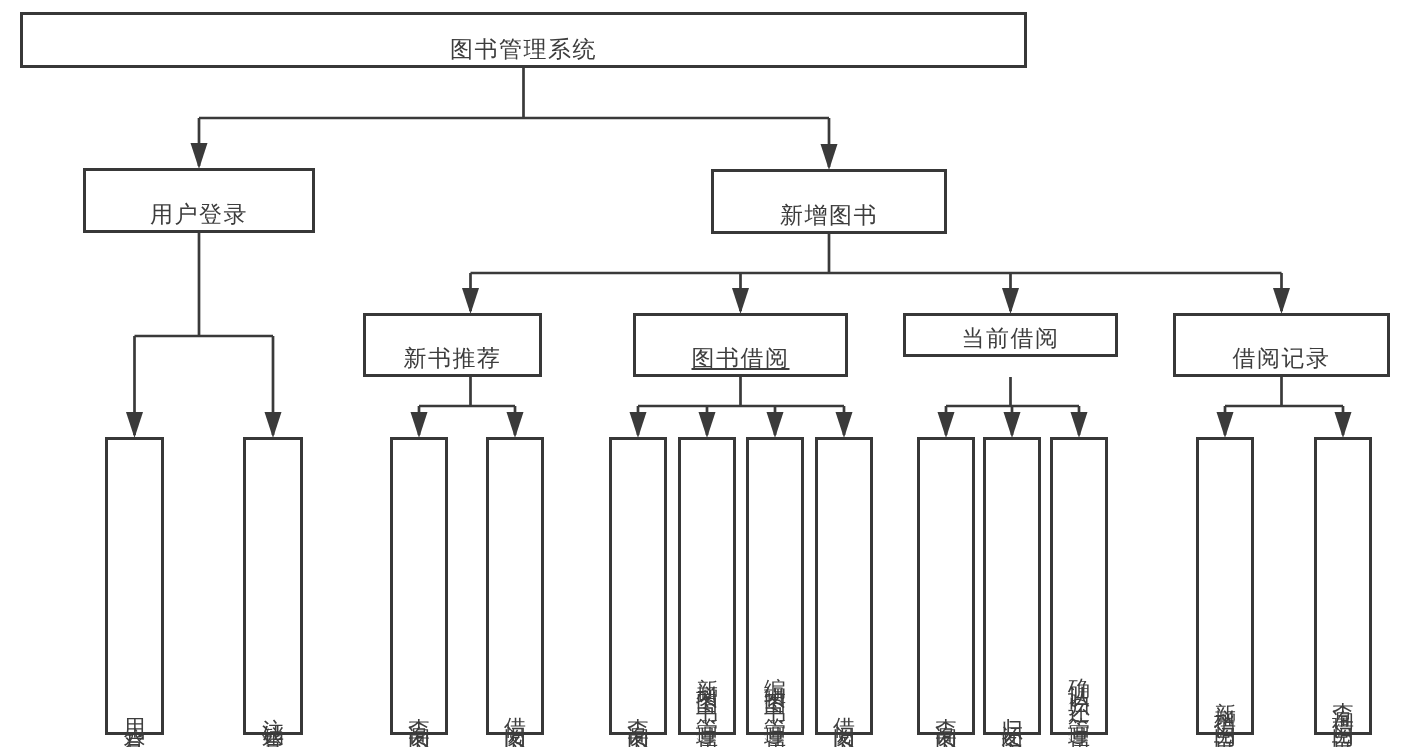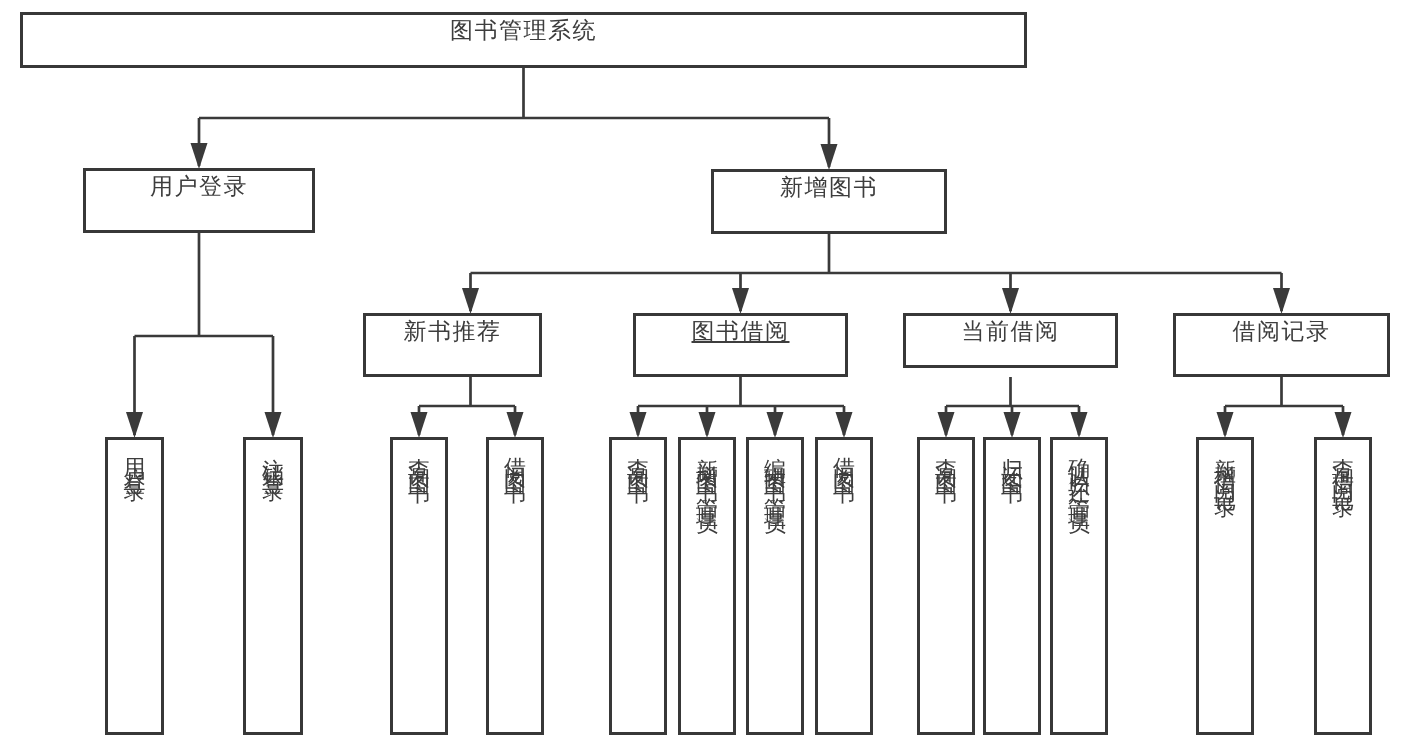--- a/index.html
+++ b/index.html
@@ -16,21 +16,21 @@
     left: 0; top: 0;
     width: 1405px; height: 747px;
   }
   #nodes { position: absolute; left: 0; top: 0; width: 100%; height: 100%; }
   .node {
     position: absolute;
     box-sizing: border-box;
     border: 3px solid #383838;
     background: #ffffff;
     display: flex;
-    align-items: flex-start;
+    align-items: flex-end;
     justify-content: center;
     color: #3d3d3d;
   }
   .node.horizontal .label {
     font-size: 23px;
     letter-spacing: 1.5px;
     white-space: nowrap;
   }
   .node.vertical .label {
     writing-mode: vertical-rl;
@@ -85,21 +85,21 @@
       </div>
       <div class="node horizontal" style="left: 711px; top: 169px; width: 236px; height: 65px;">
         <span class="label">新增图书</span>
       </div>
       <div class="node horizontal" style="left: 363px; top: 313px; width: 179px; height: 64px;">
         <span class="label">新书推荐</span>
       </div>
       <div class="node horizontal" style="left: 633px; top: 313px; width: 215px; height: 64px; text-decoration: underline;">
         <span class="label">图书借阅</span>
       </div>
-      <div class="node horizontal" style="left: 903px; top: 313px; width: 215px; height: 55px;">
+      <div class="node horizontal" style="left: 903px; top: 313px; width: 215px; height: 44px;">
         <span class="label">当前借阅</span>
       </div>
       <div class="node horizontal" style="left: 1173px; top: 313px; width: 217px; height: 64px;">
         <span class="label">借阅记录</span>
       </div>
       <div class="node vertical" style="left: 105px; top: 437px; width: 59px; height: 298px;">
         <span class="label">用户登录</span>
       </div>
       <div class="node vertical" style="left: 243px; top: 437px; width: 60px; height: 298px;">
         <span class="label">注销登录</span>

